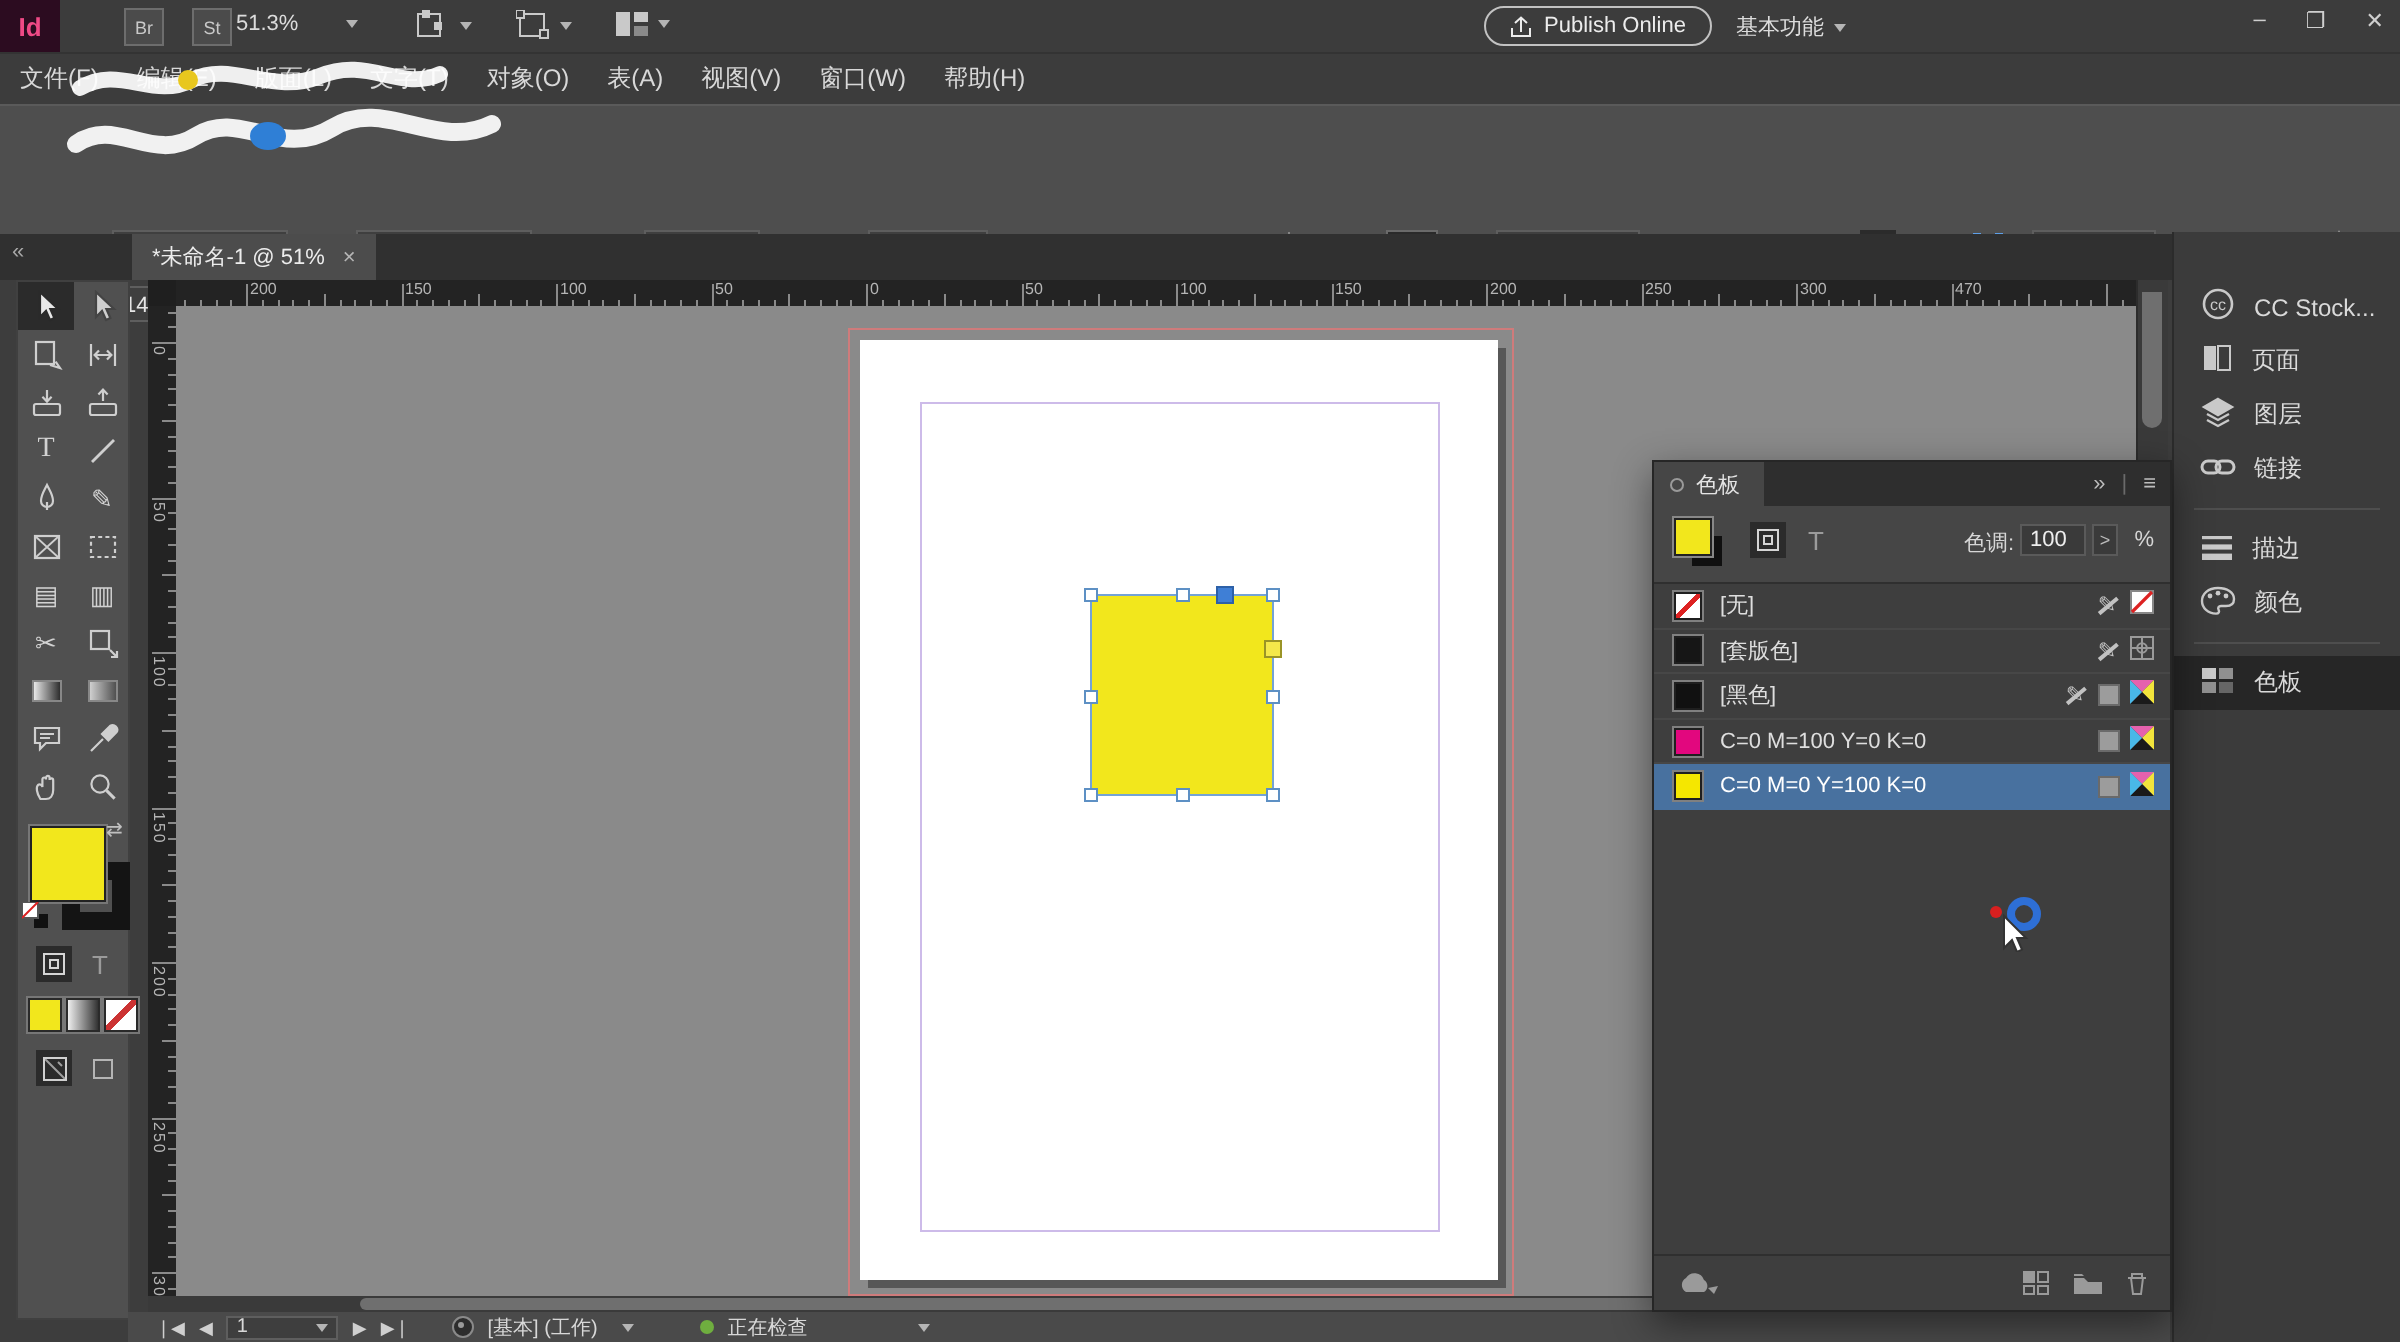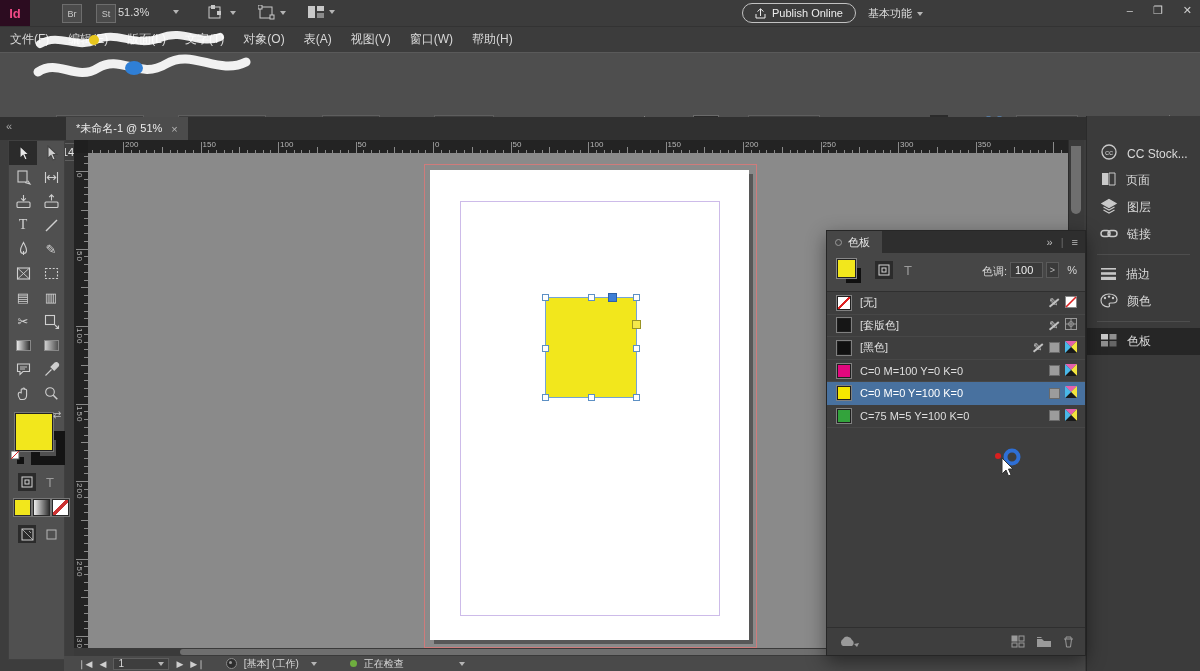--- a/index.html
+++ b/index.html
@@ -679,21 +679,21 @@
       <span class="hlab" style="left: 114.5px;">150</span>
       <span class="hlab" style="left: 192px;">100</span>
       <span class="hlab" style="left: 269.5px;">50</span>
       <span class="hlab" style="left: 347px;">0</span>
       <span class="hlab" style="left: 424.5px;">50</span>
       <span class="hlab" style="left: 502px;">100</span>
       <span class="hlab" style="left: 579.5px;">150</span>
       <span class="hlab" style="left: 657px;">200</span>
       <span class="hlab" style="left: 734.5px;">250</span>
       <span class="hlab" style="left: 812px;">300</span>
-      <span class="hlab" style="left: 889.5px;">350</span>
+      <span class="hlab" style="left: 889.5px;">470</span>
       <span class="hlab" style="left: 967px; margin-top: 21px;">400</span>
     </div>
   <div class="vruler" id="vruler">
       <div class="vtick" style="top: 2.5px; width: 4px;"></div>
       <div class="vtick" style="top: 10.25px; width: 4px;"></div>
       <div class="vtick" style="top: 18px; width: 12px;"></div>
       <div class="vtick" style="top: 25.75px; width: 4px;"></div>
       <div class="vtick" style="top: 33.5px; width: 4px;"></div>
       <div class="vtick" style="top: 41.25px; width: 4px;"></div>
       <div class="vtick" style="top: 49px; width: 4px;"></div>
@@ -894,33 +894,20 @@
           <span class="swicons">
             <i class="tintico"></i>
             <span><svg width="12" height="12">
                 <path d="M0 0 H12 L6 6 Z" fill="#e561ad"></path>
                 <path d="M12 0 V12 L6 6 Z" fill="#f2e43c"></path>
                 <path d="M12 12 H0 L6 6 Z" fill="#1a1a1a"></path>
                 <path d="M0 12 V0 L6 6 Z" fill="#49b8e8"></path>
               </svg></span>
           </span>
         </div>
-        <div class="swrow">
-          <i class="csw" style="background: rgb(51, 163, 60);"></i>
-          <span class="swname">C=75 M=5 Y=100 K=0</span>
-          <span class="swicons">
-            <i class="tintico"></i>
-            <span><svg width="12" height="12">
-                <path d="M0 0 H12 L6 6 Z" fill="#e561ad"></path>
-                <path d="M12 0 V12 L6 6 Z" fill="#f2e43c"></path>
-                <path d="M12 12 H0 L6 6 Z" fill="#1a1a1a"></path>
-                <path d="M0 12 V0 L6 6 Z" fill="#49b8e8"></path>
-              </svg></span>
-          </span>
-        </div>
       </div>
     <div class="swbottom">
       <svg width="22" height="14" fill="#9a9a9a">
           <path d="M6 11 A4 4 0 0 1 6 4 A5 5 0 0 1 15 5 A3.5 3.5 0 0 1 15 11 Z"></path>
           <path d="M17 9 l3 3 2-4 z"></path>
         </svg>
       <span class="grow"></span>
       <svg width="15" height="13" fill="none" stroke="#9a9a9a">
           <rect x="1" y="1" width="5" height="5" fill="#9a9a9a"></rect>
           <rect x="8" y="1" width="5" height="5"></rect>

